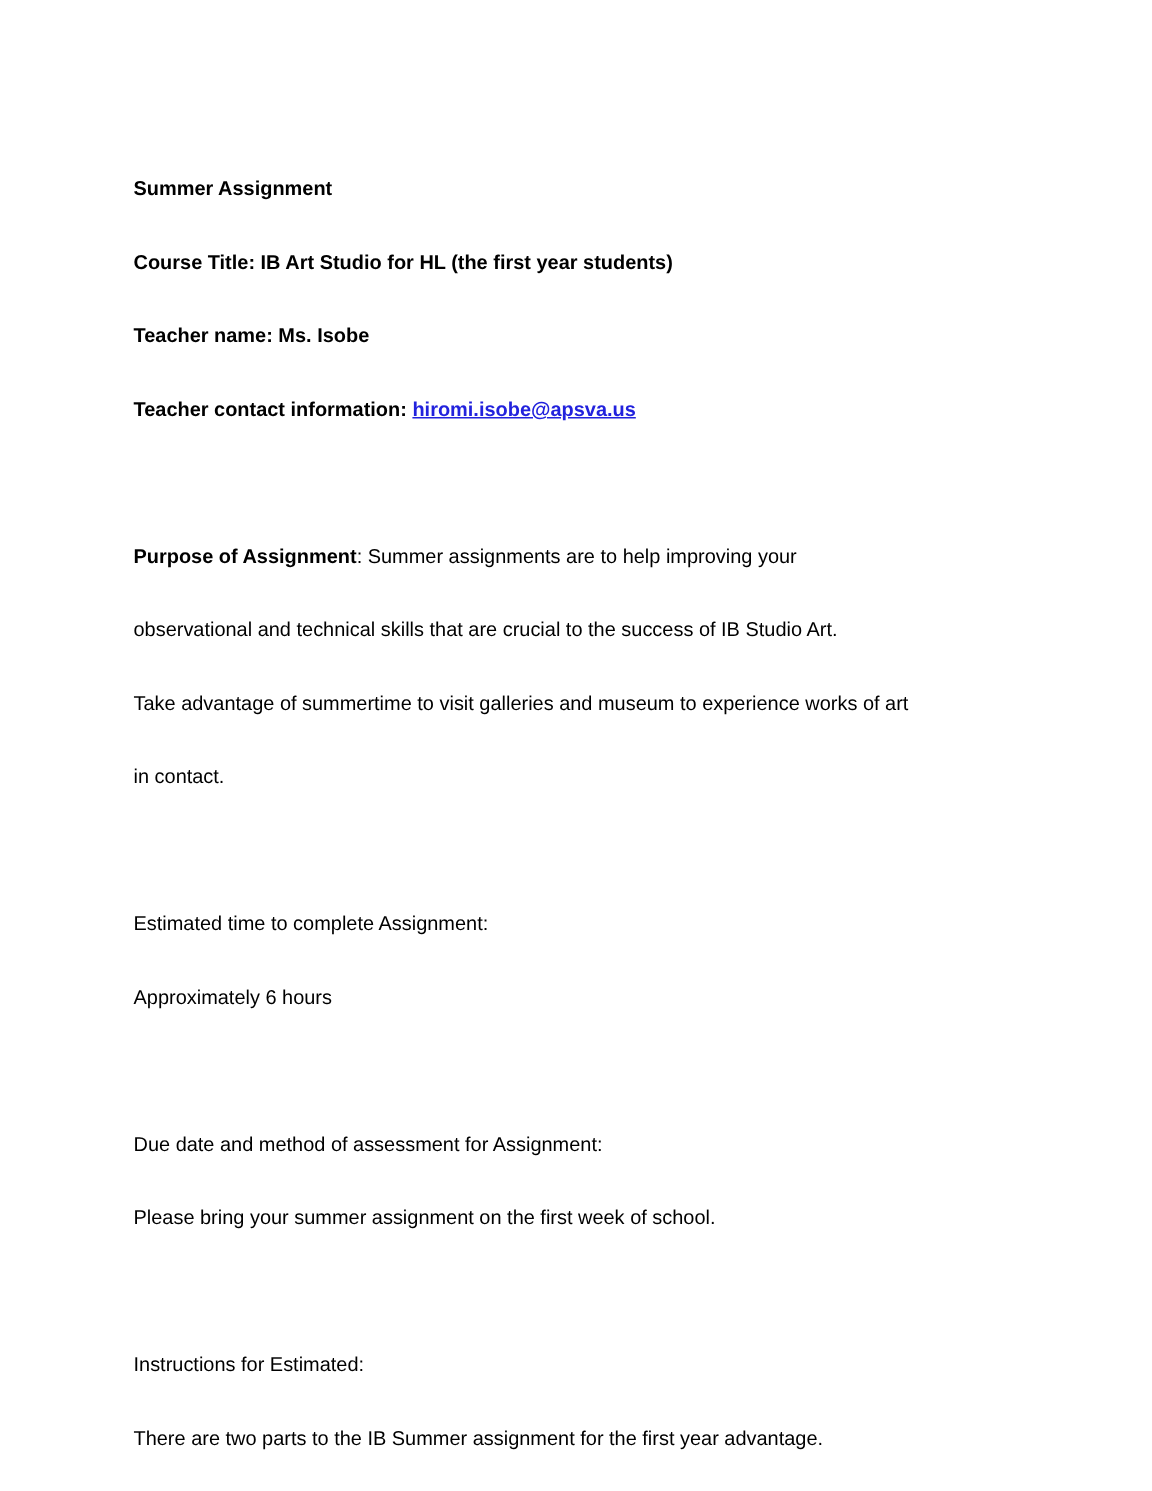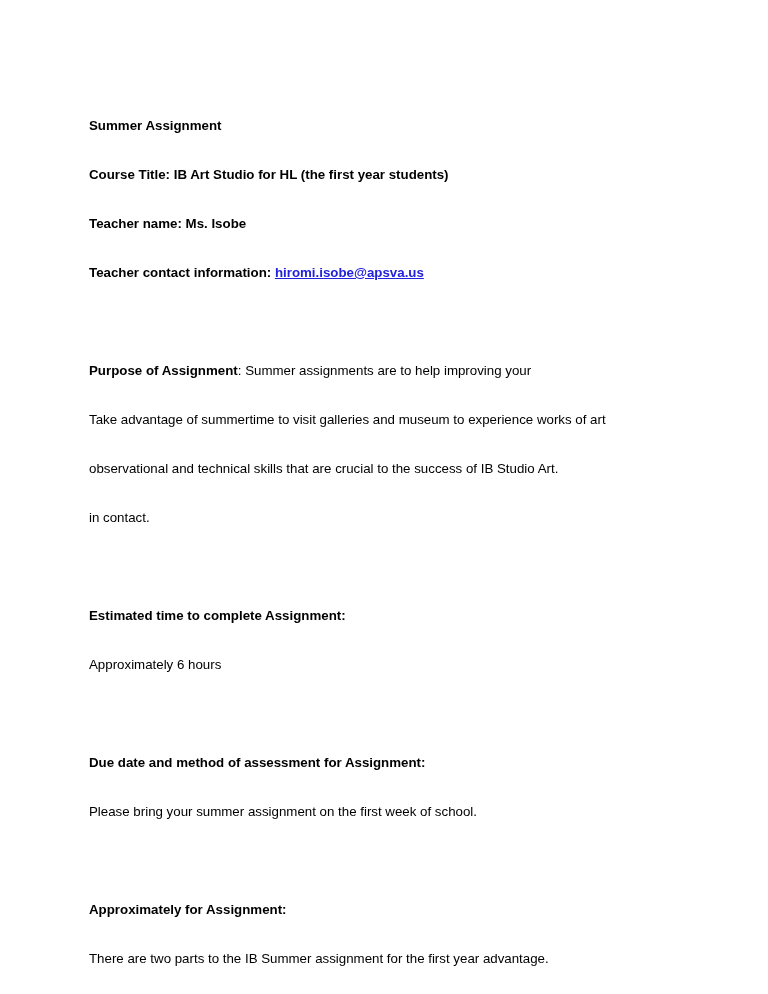--- a/index.html
+++ b/index.html
@@ -46,55 +46,55 @@
   }
   .b {
     font-weight: bold;
   }
   .email {
     color: #2222dd;
     font-weight: bold;
     text-decoration: underline;
   }
   .heading {
-    font-weight: bold;
+    font-weight: normal;
   }
 </style>
 </head>
 <body>
 
 <div class="page">
   <div class="doc-body">
 
     <div class="block">
       <span class="line b">Summer Assignment</span>
       <span class="line b">Course Title: IB Art Studio for HL (the first year students)</span>
       <span class="line b">Teacher name: Ms. Isobe</span>
       <span class="line"><span class="b">Teacher contact information: </span><a class="email" href="#">hiromi.isobe@apsva.us</a></span>
     </div>
 
     <div class="block">
       <span class="line"><span class="b">Purpose of Assignment</span><span>: Summer assignments are to help improving your</span></span>
+      <span class="line">observational and technical skills that are crucial to the success of IB Studio Art.</span>
       <span class="line">Take advantage of summertime to visit galleries and museum to experience works of art</span>
-      <span class="line">observational and technical skills that are crucial to the success of IB Studio Art.</span>
       <span class="line">in contact.</span>
     </div>
 
     <div class="block">
       <span class="line heading">Estimated time to complete Assignment:</span>
       <span class="line">Approximately 6 hours</span>
     </div>
 
     <div class="block">
       <span class="line heading">Due date and method of assessment for Assignment:</span>
       <span class="line">Please bring your summer assignment on the first week of school.</span>
     </div>
 
     <div class="block">
-      <span class="line heading">Approximately for Assignment:</span>
+      <span class="line heading">Instructions for Estimated:</span>
       <span class="line">There are two parts to the IB Summer assignment for the first year advantage.</span>
       
       
       
     </div>
 
   </div>
 </div>
 
 </body></html>

